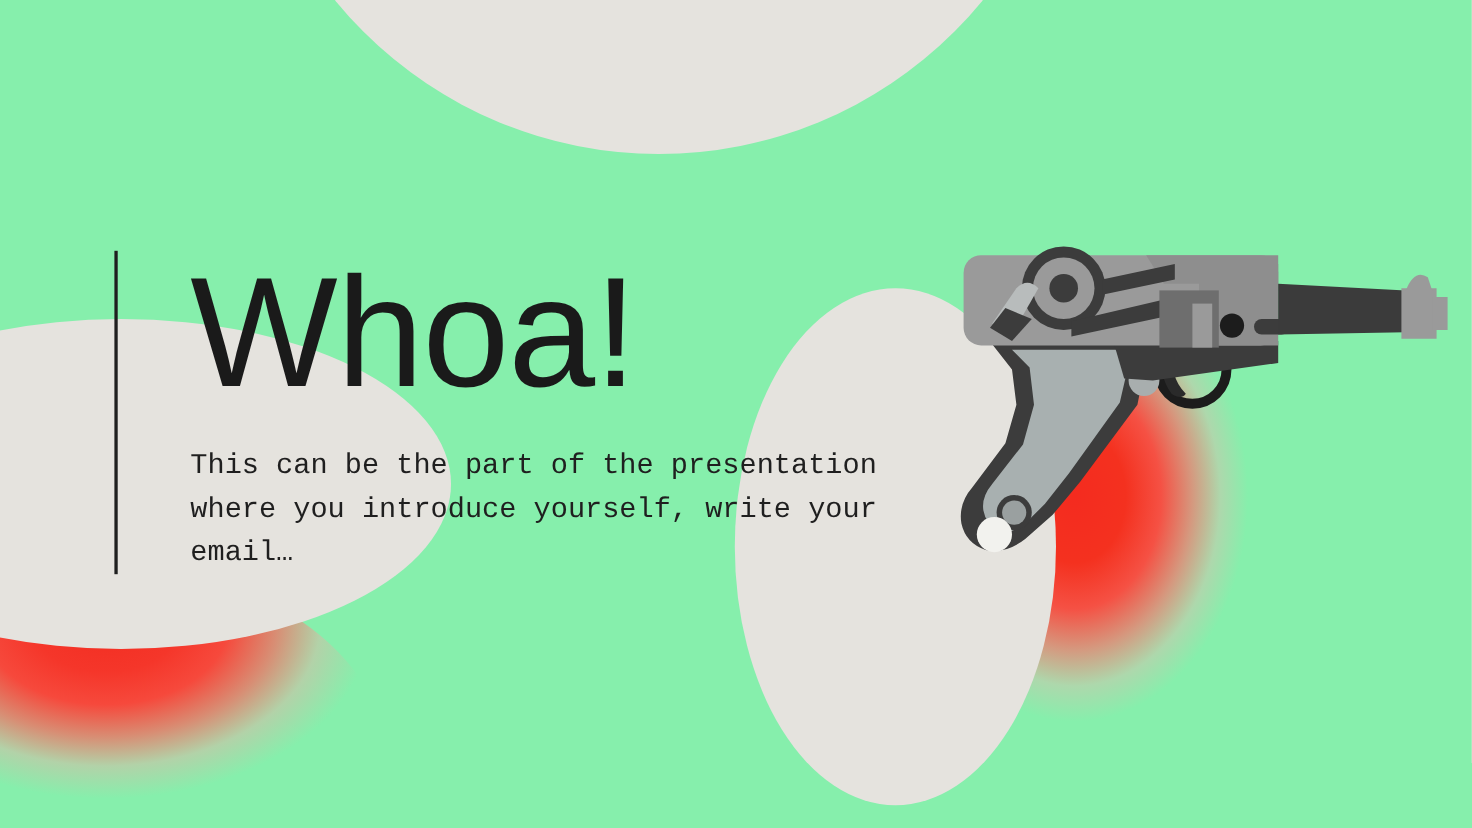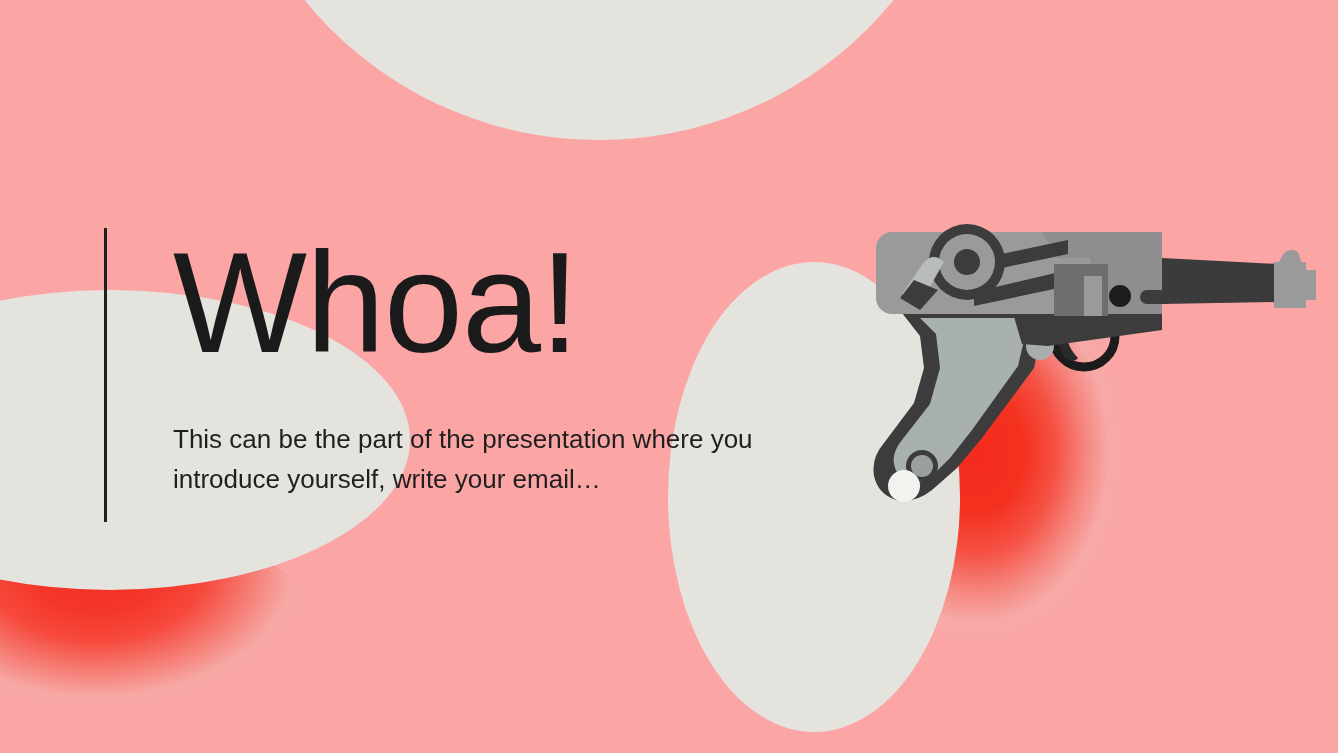--- a/index.html
+++ b/index.html
@@ -12,21 +12,21 @@
 
   body {
     font-family: "Liberation Sans", sans-serif;
     background: #e5e3de;
   }
 
   #slide {
     position: relative;
     width: 1338px;
     height: 753px;
-    background: #fca5a5;
+    background: #86efac;
     overflow: hidden;
   }
 
   
 
   .blob-layer {
     position: absolute;
     inset: 0;
     pointer-events: none;
   }
@@ -149,22 +149,22 @@
     font-family: "Liberation Sans", sans-serif;
     font-size: 142px;
     font-weight: 400;
     line-height: 1.0;
     letter-spacing: -1px;
     color: #1a1a1a;
     white-space: nowrap;
   }
 
   .subtitle {
-    margin-top: 46px;
-    font-family: Liberation Sans, sans-serif;
+    margin-top: 30px;
+    font-family: Liberation Mono, monospace;
     font-size: 26px;
     font-weight: 400;
     line-height: 1.52;
     color: #1f1f1f;
     max-width: 625px;
   }
 
   
 
   .pistol {

